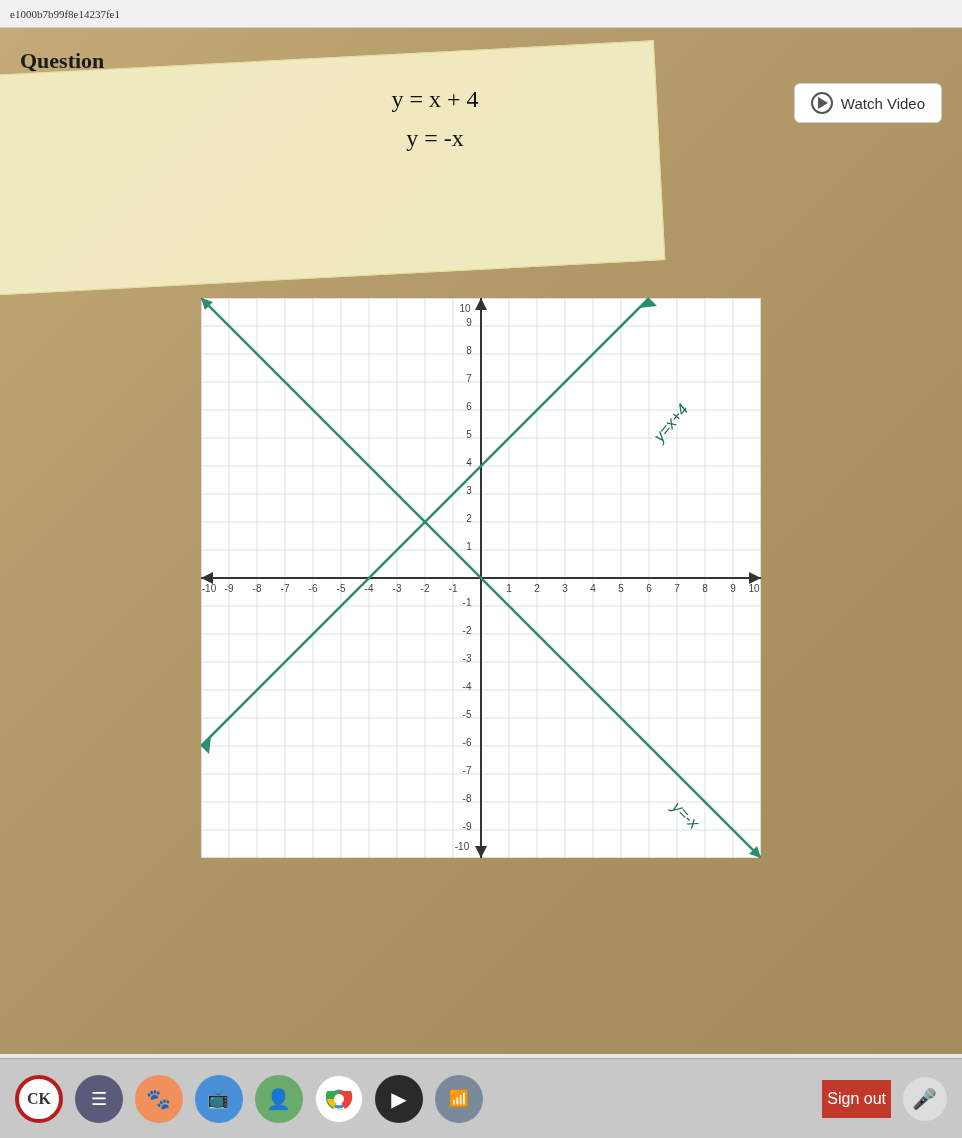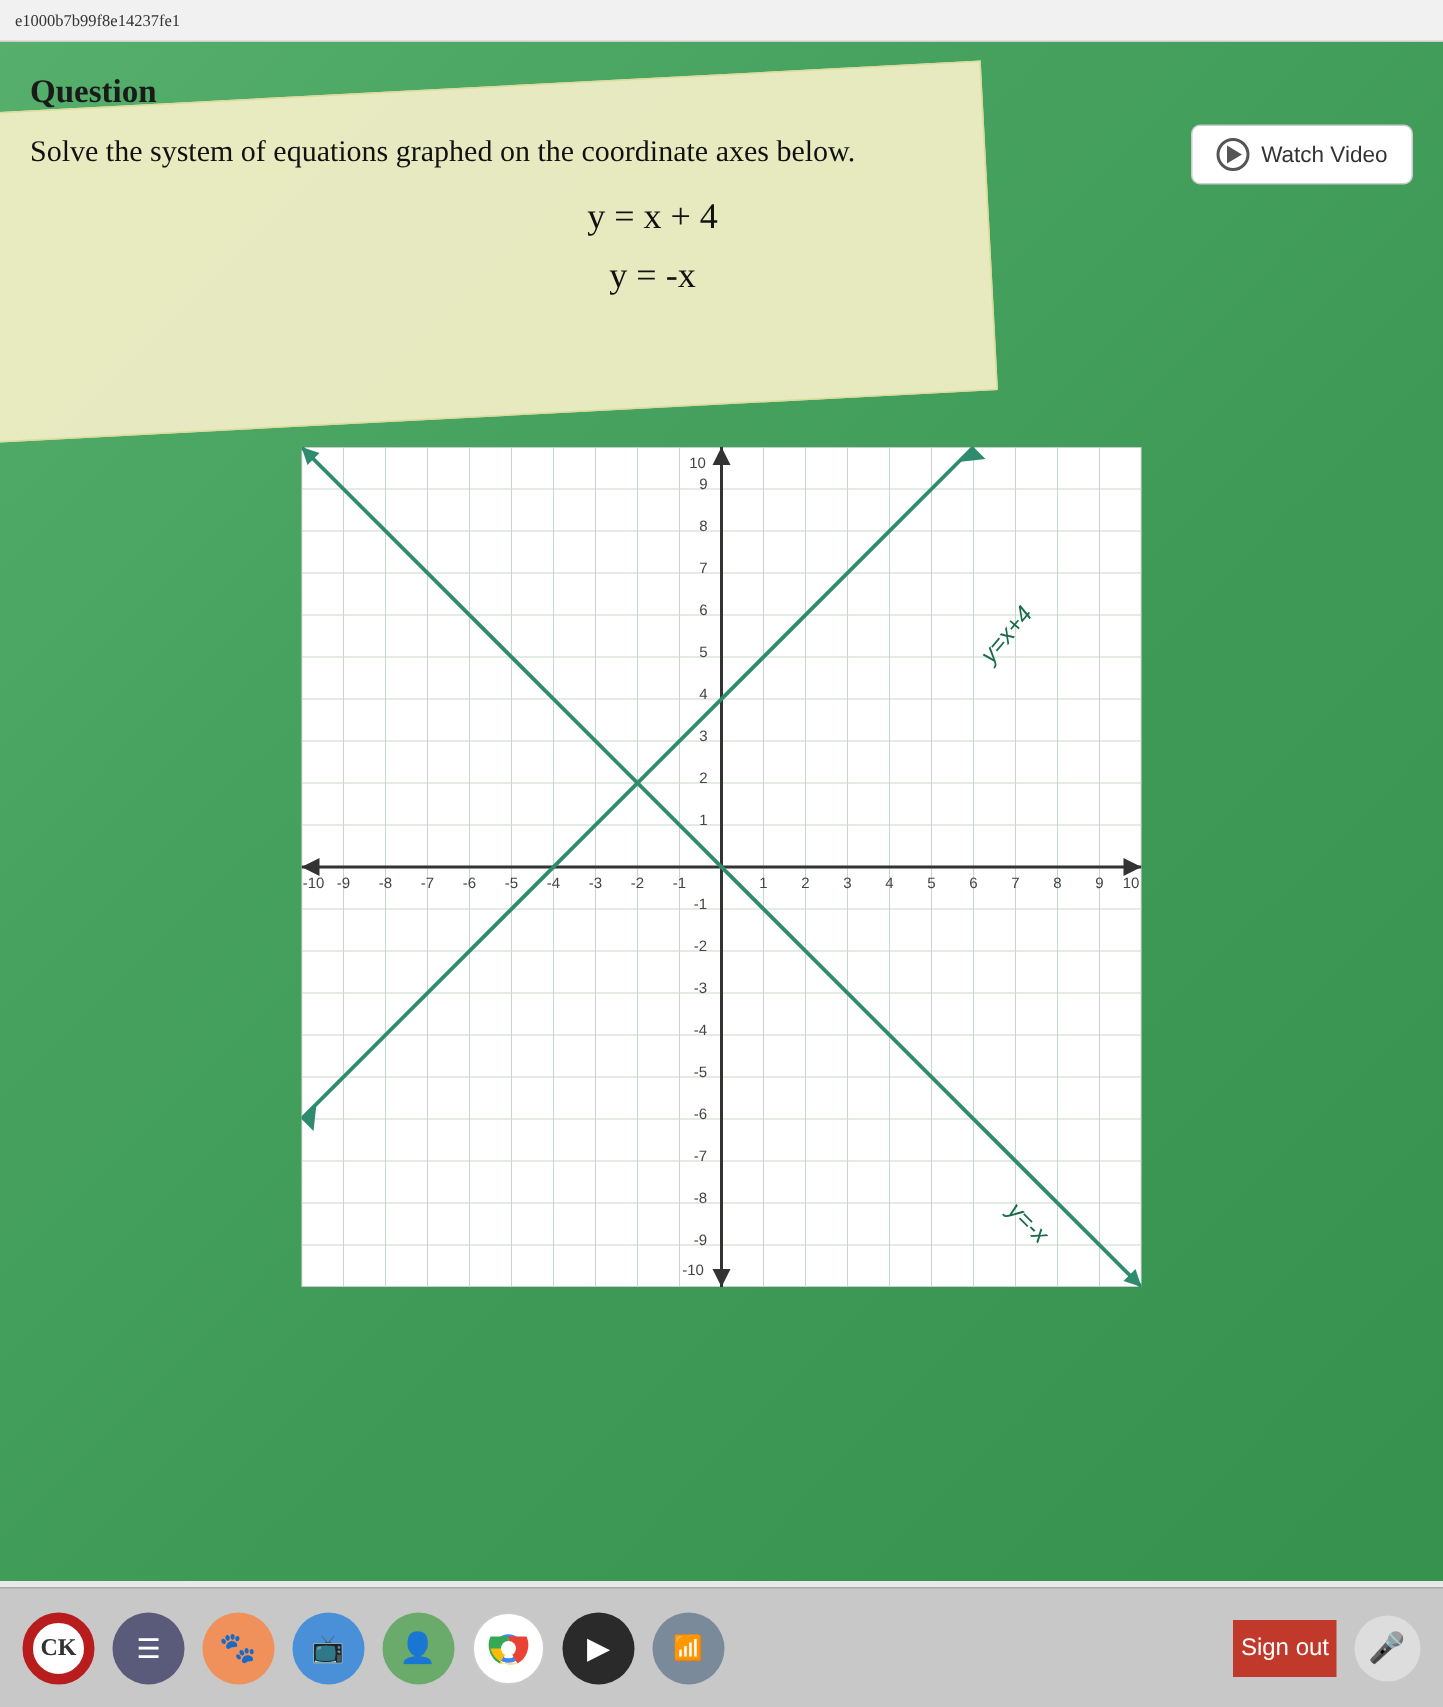--- a/index.html
+++ b/index.html
@@ -22,21 +22,21 @@
       padding: 0 10px;
       font-size: 11px;
       color: #333;
       border-bottom: 1px solid #ccc;
     }
 
     
     .main-content {
       width: 100%;
       height: calc(100% - 32px - 80px);
-      background: #22c55e;
+      background: #fdba74;
       position: relative;
       overflow: hidden;
     }
 
     
     .bg-photo {
       position: absolute;
       top: 0; left: 0; right: 0; bottom: 0;
       background: linear-gradient(135deg, #8a9a7a 0%, #6b8060 30%, #5a6e50 60%, #4a5e40 100%);
       opacity: 0.5;
@@ -167,21 +167,21 @@
       border-radius: 50%;
       display: flex;
       align-items: center;
       justify-content: center;
       font-size: 14px;
       cursor: pointer;
     }
 
     .ck-icon {
       background: white;
-      border: 7px solid #b91c1c;
+      border: 4px solid #b91c1c;
       font-size: 16px;
       font-weight: bold;
       color: #333;
     }
 
     .menu-icon {
       background: #5a5a7a;
       color: white;
       font-size: 18px;
     }
@@ -259,21 +259,20 @@
 </div>
 
 <div class="main-content">
 
   <div class="bg-photo"></div>
 
   <div class="paper-overlay"></div>
 
   <div class="question-area">
     <div class="question-label">Question</div>
-    <div class="question-text">Solve the system of equations graphed on the coordinate axes below.</div>
     <div class="equation-container">
       <div class="equation">y = x + 4</div>
       <div class="equation">y = -x</div>
     </div>
   </div>
 
   <button class="watch-video-btn">
     <span class="play-circle">
       <span class="play-triangle"></span>
     </span>

